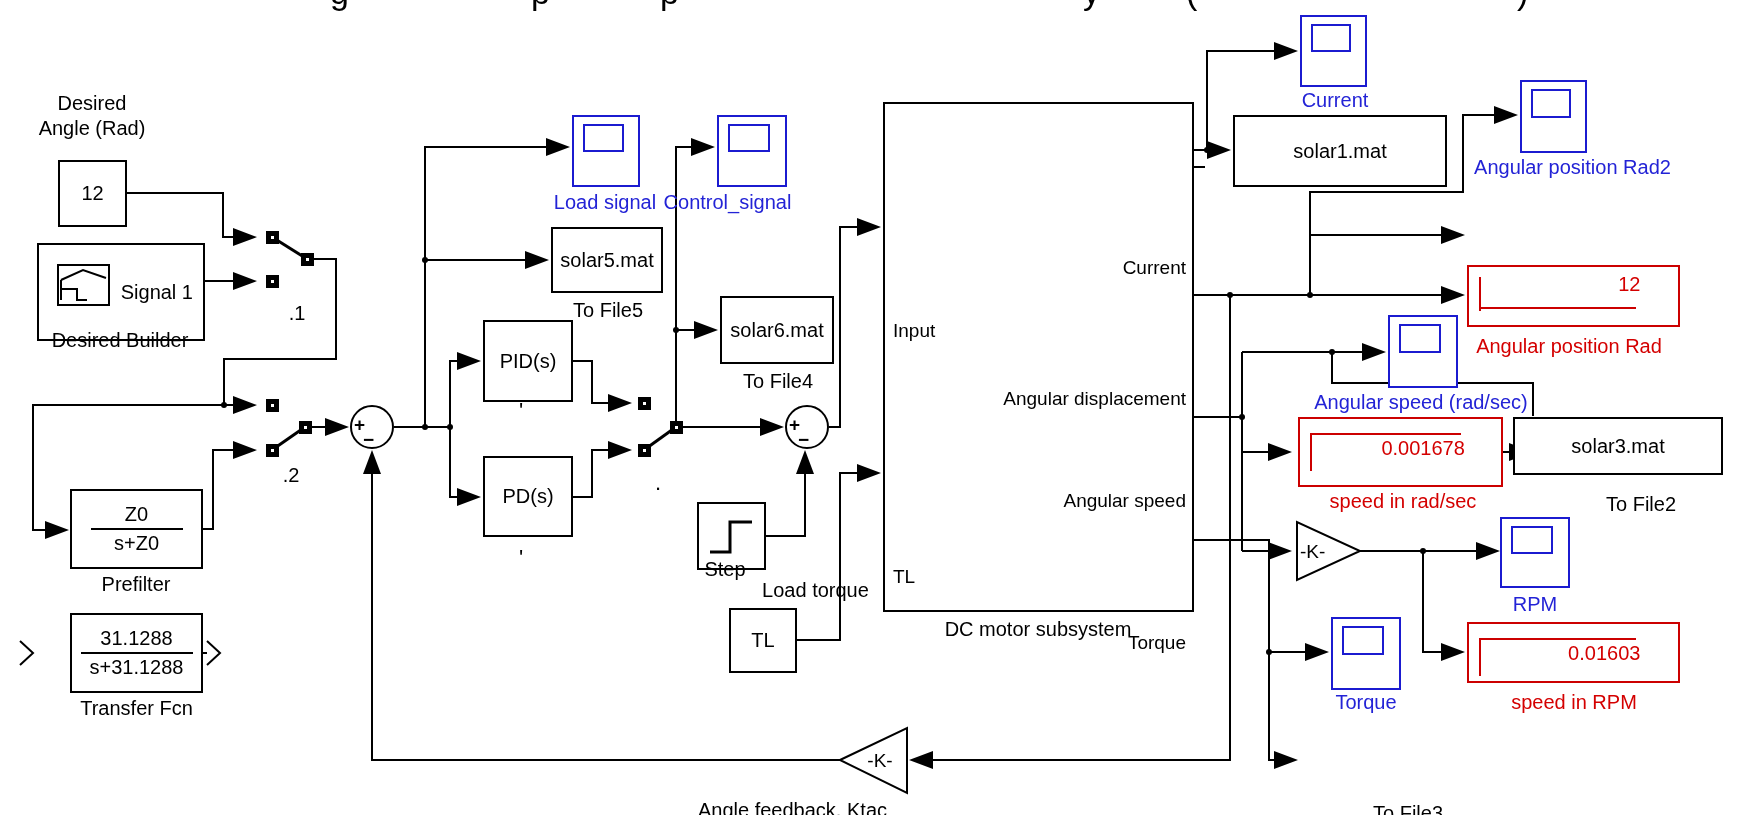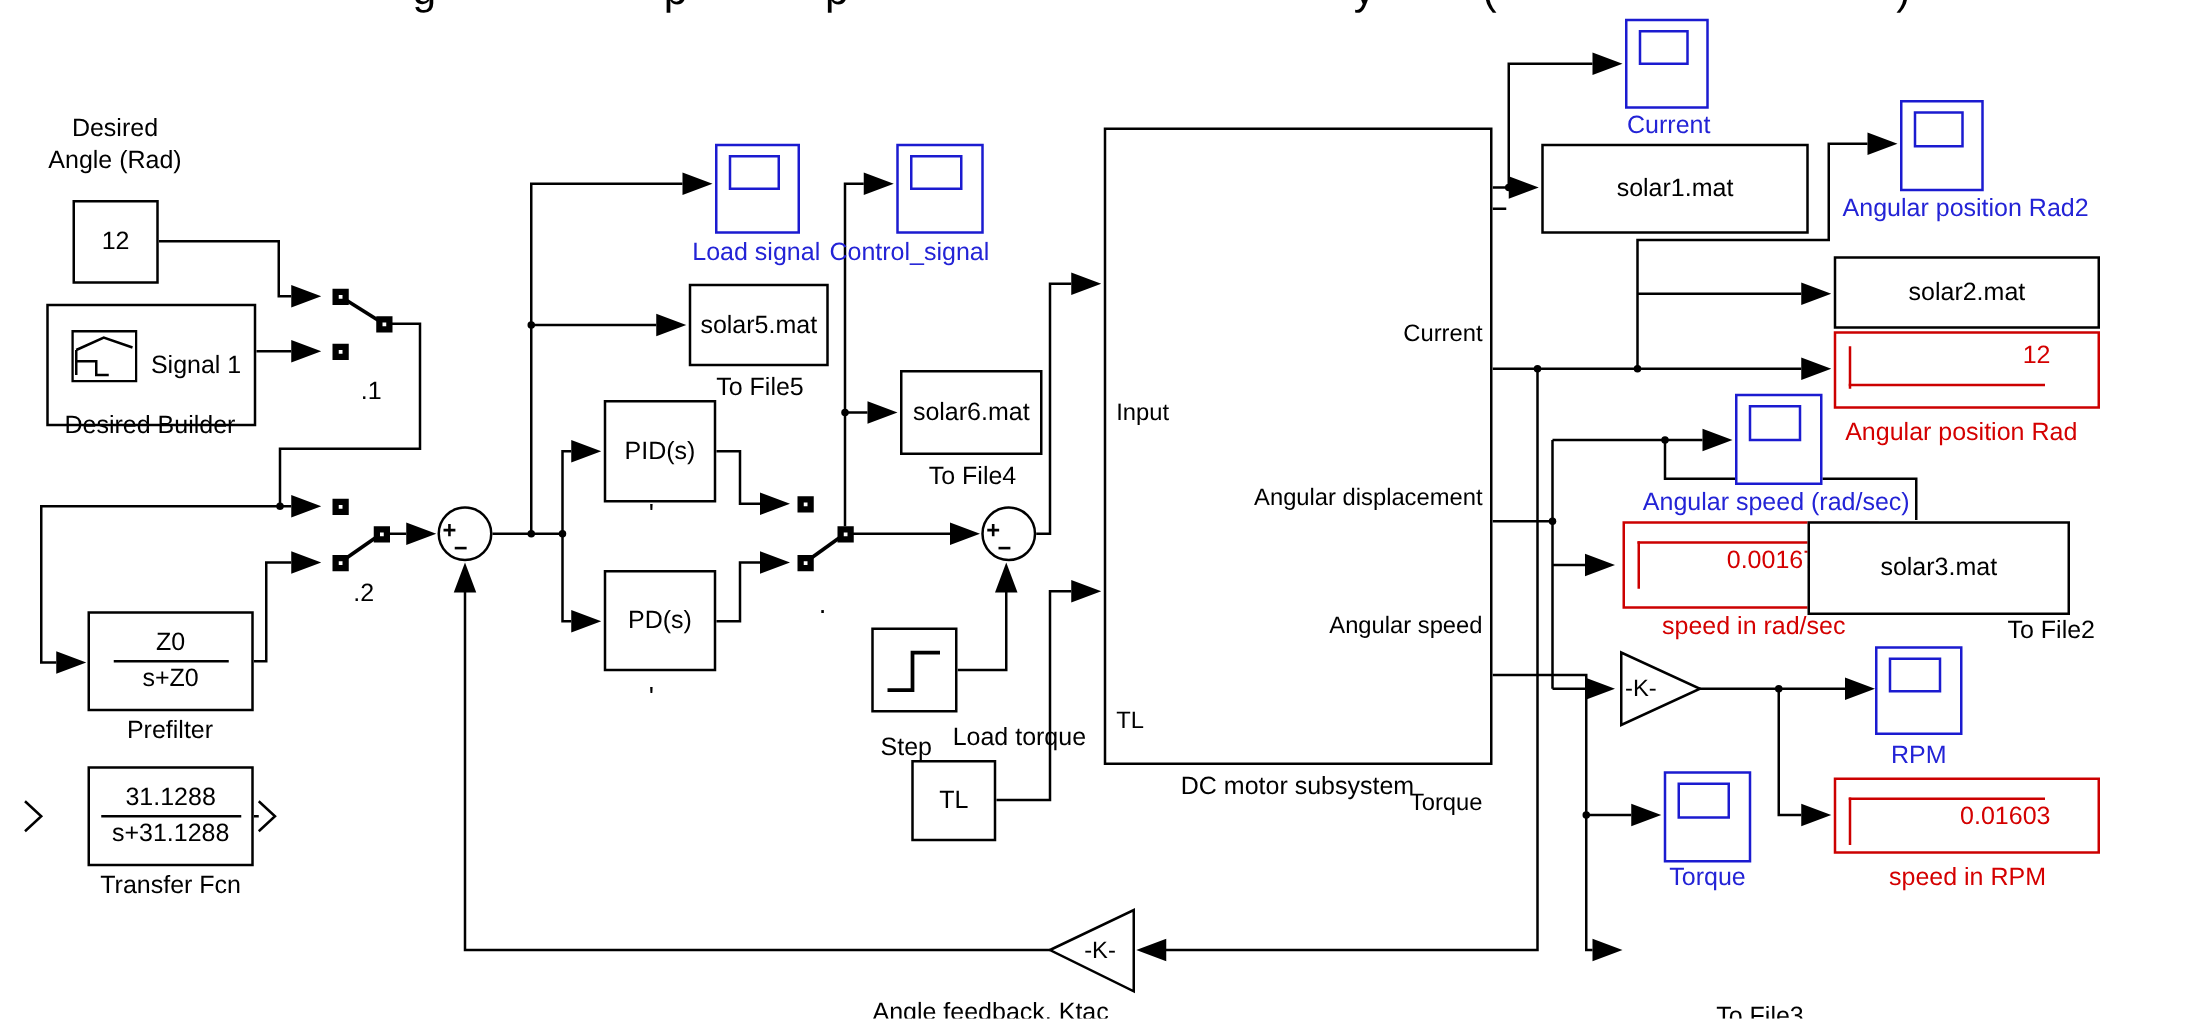--- a/index.html
+++ b/index.html
@@ -206,21 +206,21 @@
   <div class="blk" style="left:720px;top:296px;width:114px;height:68px">
     <span>solar6.mat</span>
   </div>
   <div class="lbl" style="left:728px;top:370px;width:100px">To File4</div>
 
   <div class="blk" style="left:697px;top:502px;width:69px;height:68px">
     <svg width="56" height="52">
       <path d="M6,42 H26 V12 H48" fill="none" stroke="#000" stroke-width="3"></path>
     </svg>
   </div>
-  <div class="lbl" style="left:695px;top:587px;width:60px">Step</div>
+  <div class="lbl" style="left:695px;top:558px;width:60px">Step</div>
   <div class="lbl" style="left:748px;top:579px;width:135px">Load torque</div>
 
   <div class="blk" style="left:729px;top:608px;width:68px;height:65px">
     <span>TL</span>
   </div>
 
   <div class="blk" style="left:883px;top:102px;width:311px;height:510px">
     <div class="ports">
       <div class="pl" style="left:8px;top:216px">Input</div>
       <div class="pl" style="left:8px;top:462px">TL</div>
@@ -239,44 +239,41 @@
 
   <div class="blk" style="left:1233px;top:115px;width:214px;height:72px">
     <span>solar1.mat</span>
   </div>
 
   <div class="scope" style="left:1520px;top:80px;width:67px;height:73px">
       <div class="scr"></div>
     </div>
   <div class="lbl blu" style="left:1470px;top:156px;width:205px">Angular position Rad2</div>
 
-  <div class="blk" style="left:1467px;top:205px;width:213px;height:58px">
-    <span>solar2.mat</span>
-  </div>
 
   <div class="disp under" style="left:1467px;top:265px;width:213px;height:62px">
     <div class="lefttick"></div>
     <div class="topline"></div>
     <div class="dv">12</div>
   </div>
   <div class="lbl red" style="left:1458px;top:335px;width:222px">Angular position Rad</div>
 
   <div class="scope" style="left:1388px;top:315px;width:70px;height:73px">
       <div class="scr"></div>
     </div>
   <div class="lbl blu" style="left:1295px;top:391px;width:252px">Angular speed (rad/sec)</div>
 
   <div class="disp" style="left:1298px;top:417px;width:205px;height:70px">
     <div class="lefttick"></div>
     <div class="topline"></div>
     <div class="dv" style="top:18px">0.001678</div>
   </div>
   <div class="lbl red" style="left:1308px;top:490px;width:190px">speed in rad/sec</div>
 
-  <div class="blk" style="left:1446px;top:417px;width:210px;height:75px">
+  <div class="blk" style="left:1513px;top:417px;width:210px;height:58px">
     <span>solar3.mat</span>
   </div>
   <div class="lbl" style="left:1595px;top:493px;width:92px">To File2</div>
 
   <div class="gtext" style="left:1300px;top:541px;width:46px;text-align:left">-K-</div>
 
   <div class="scope" style="left:1500px;top:517px;width:70px;height:71px">
       <div class="scr"></div>
     </div>
   <div class="lbl blu" style="left:1500px;top:593px;width:70px">RPM</div>

